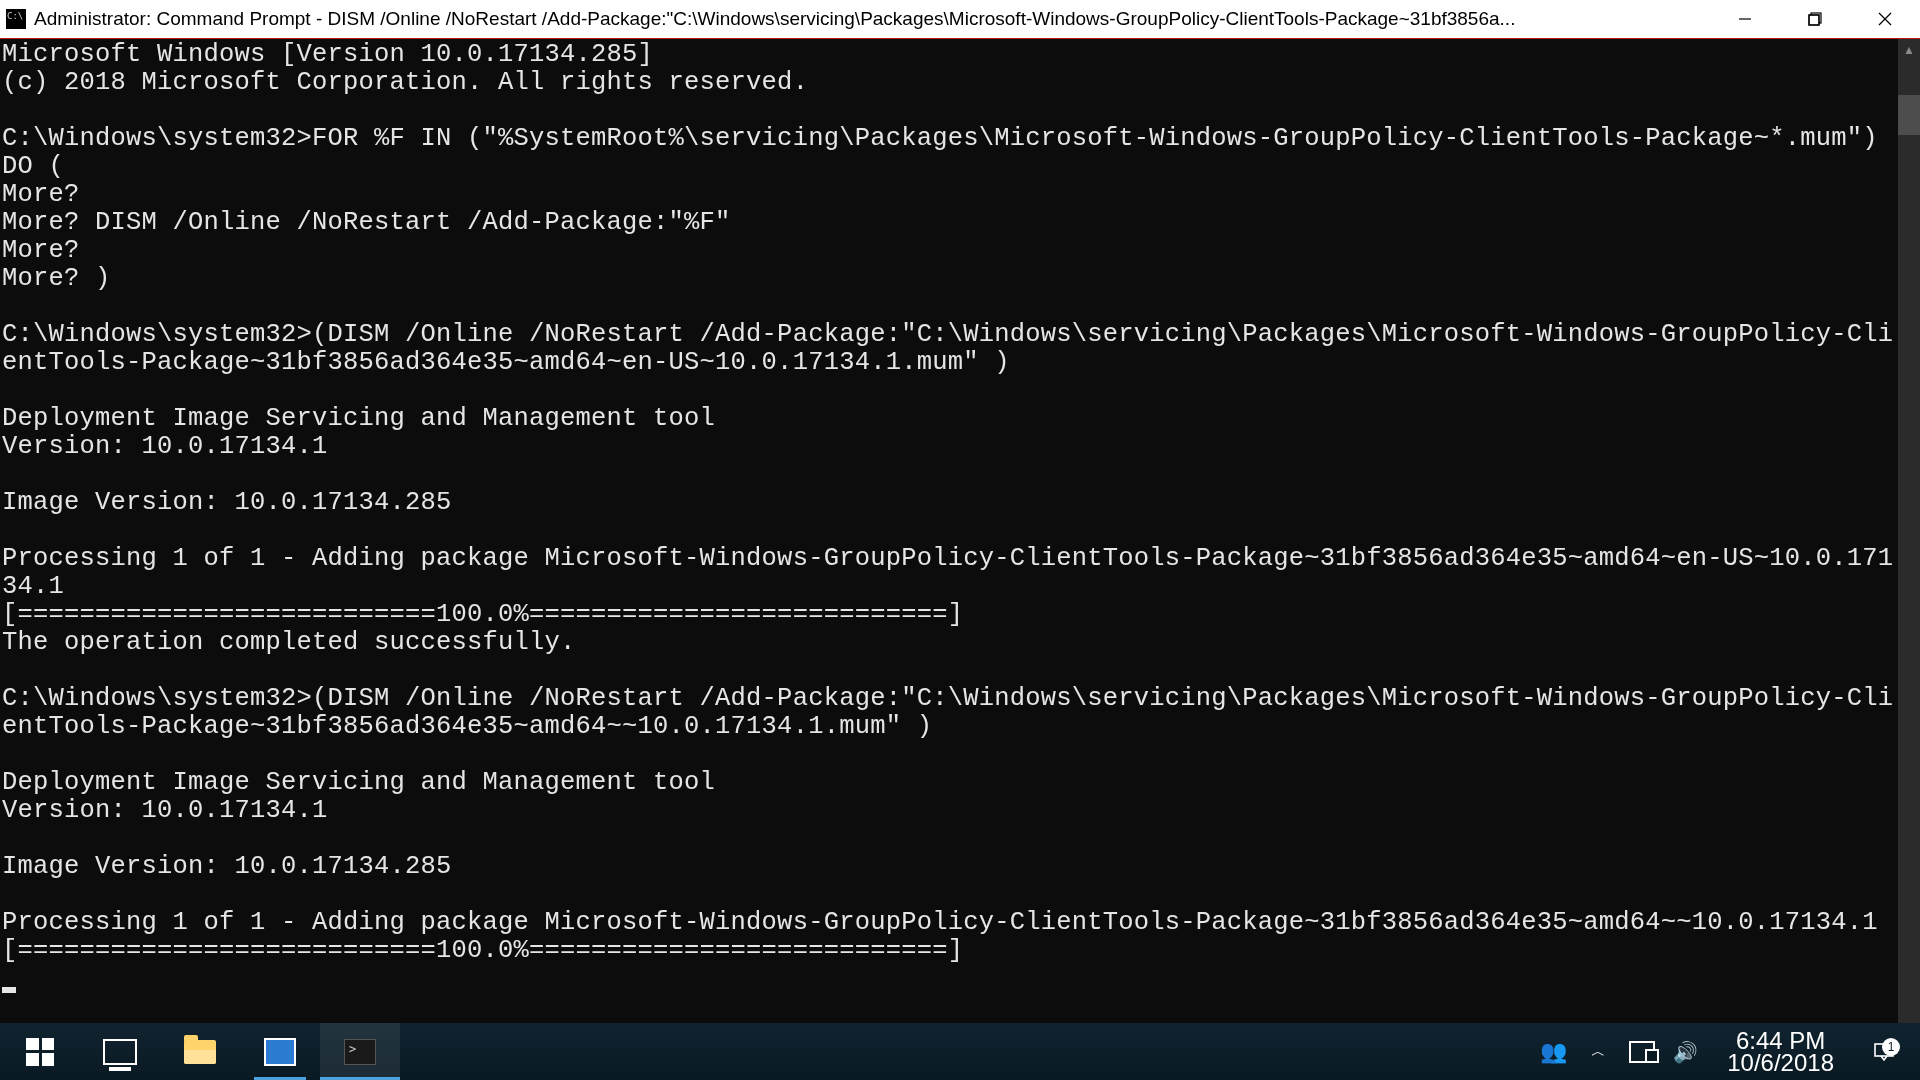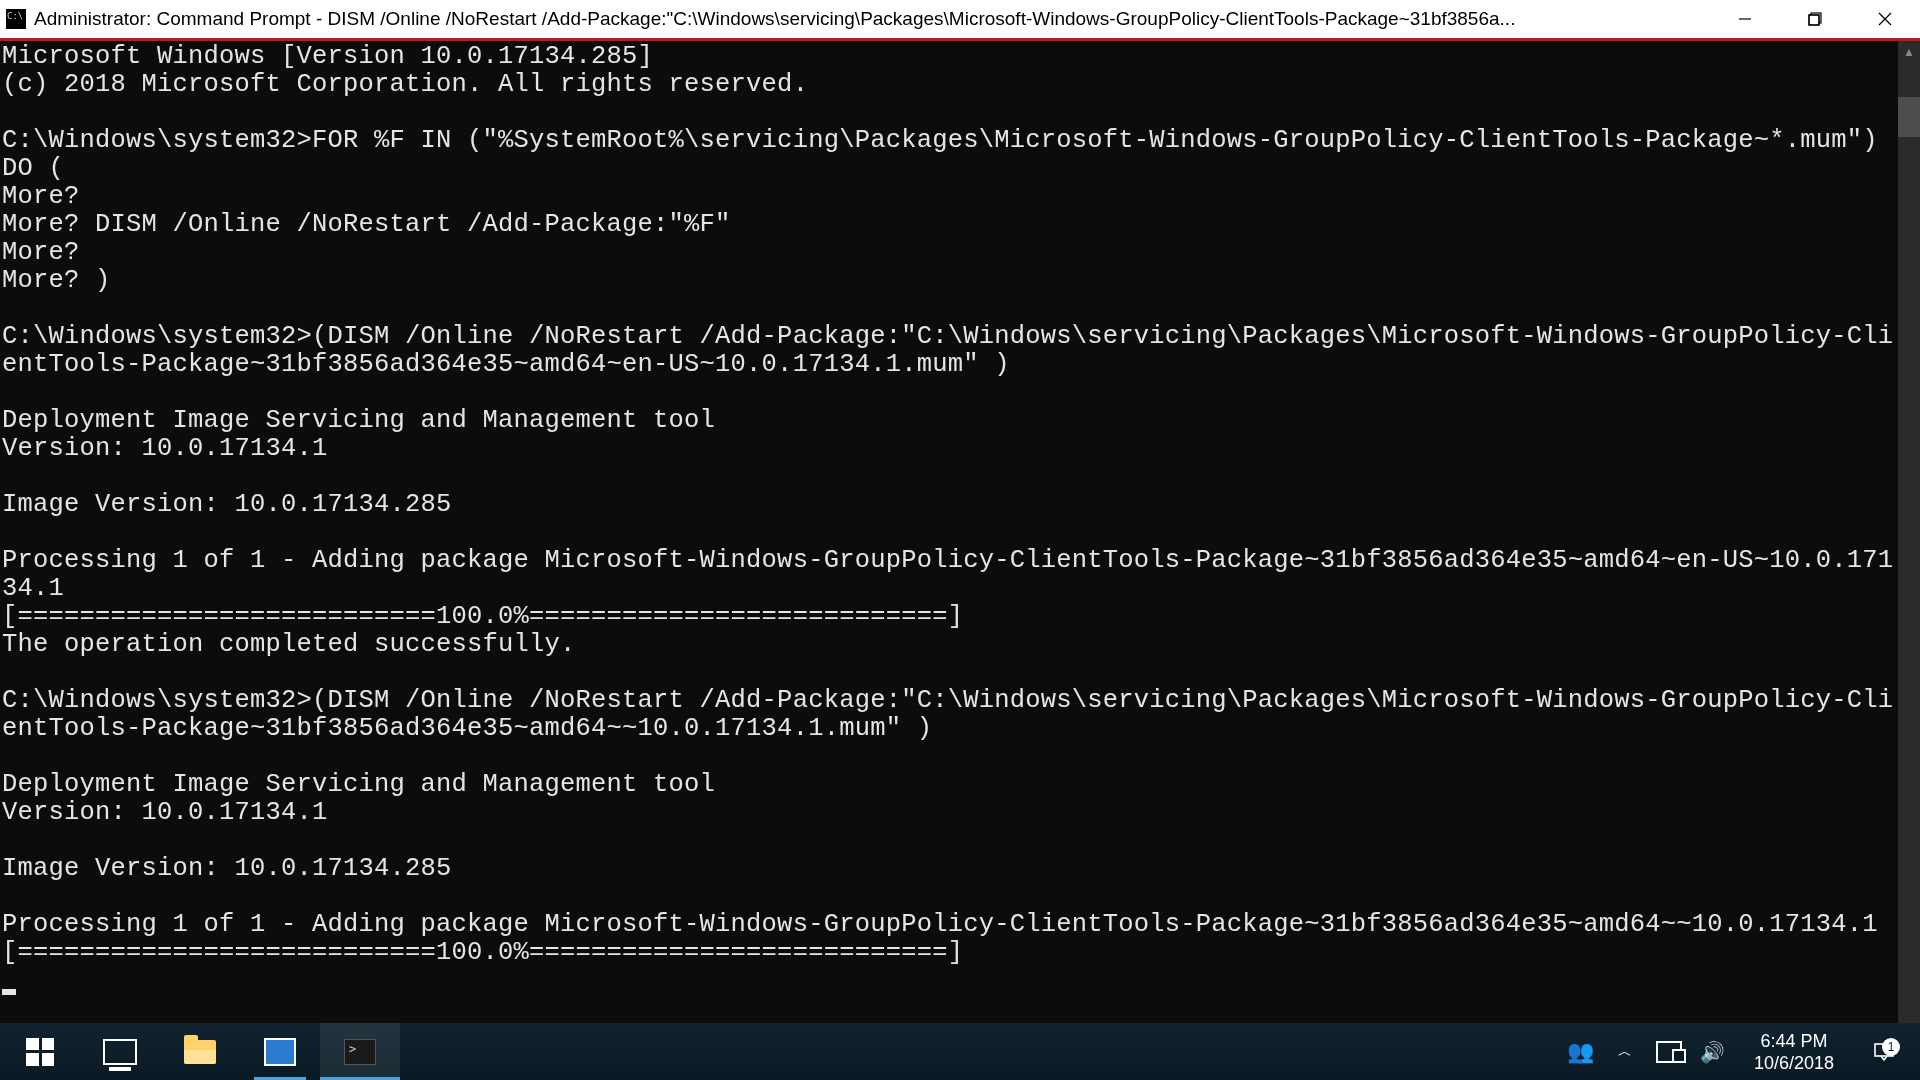--- a/index.html
+++ b/index.html
@@ -19,21 +19,21 @@
     height: 1080px;
     background: #0c0c0c;
     display: flex;
     flex-direction: column;
   }
   .titlebar {
     height: 38px;
     background: #ffffff;
     display: flex;
     align-items: center;
-    border-bottom: 3px solid #b91c1c;
+    border-bottom: 1px solid #b91c1c;
   }
   .titlebar-icon {
     width: 20px;
     height: 20px;
     margin-left: 6px;
     margin-right: 8px;
     background: #000;
     position: relative;
   }
   .titlebar-icon::after {
@@ -149,21 +149,21 @@
     gap: 18px;
     padding: 0 14px 0 10px;
   }
   .tray-icon {
     display:flex;align-items:center;justify-content:center;
     width: 26px; height: 100%;
     color:#fff;
   }
   .clock {
     text-align: center;
-    font-size: 18px;
+    font-size: 24px;
     line-height: 22px;
     padding: 0 10px;
   }
   .action-center {
     width: 44px;
     display:flex;align-items:center;justify-content:center;
     position:relative;
   }
   .badge {
     position:absolute;

